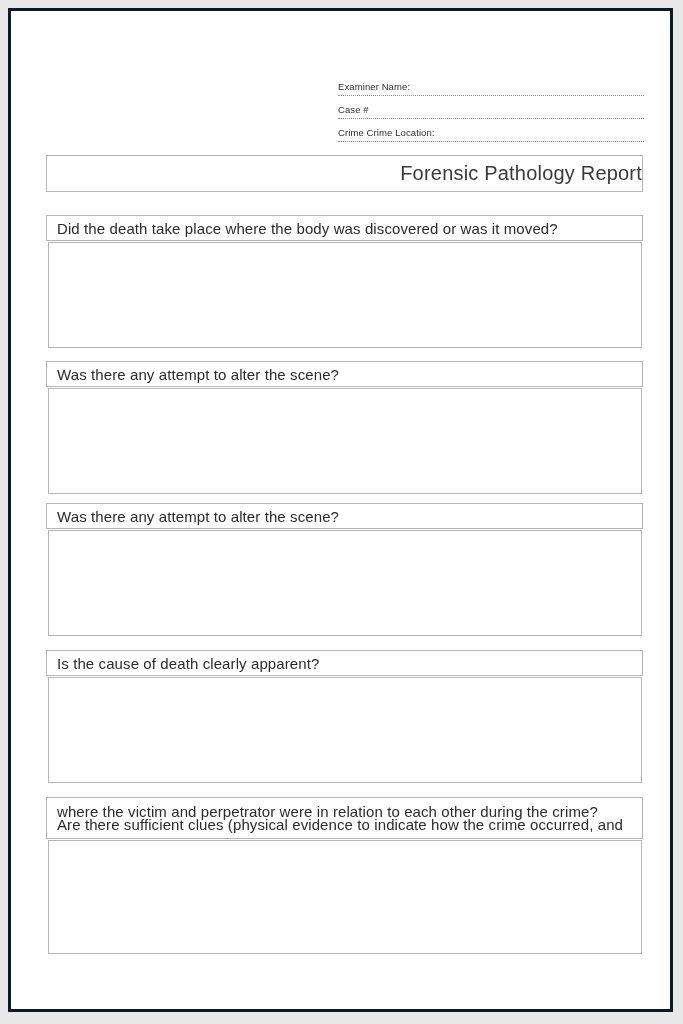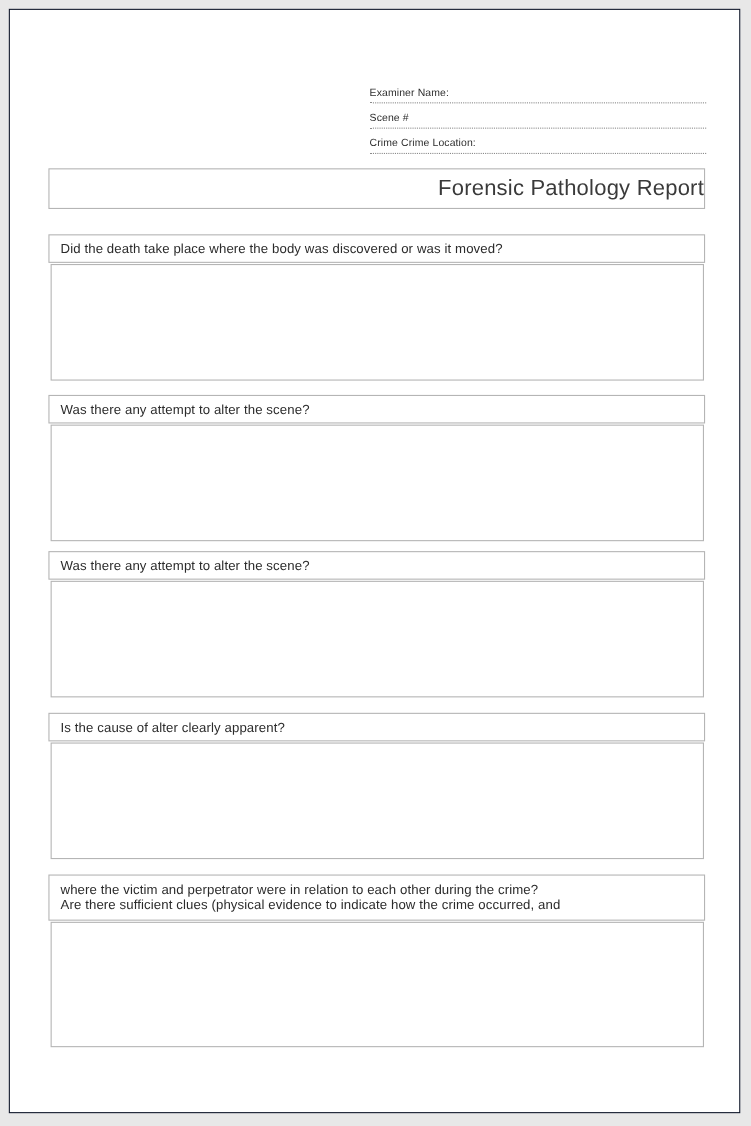--- a/index.html
+++ b/index.html
@@ -15,21 +15,21 @@
     overflow: hidden;
   }
 
   .page-frame {
     position: absolute;
     left: 8px;
     top: 8px;
     width: 665px;
     height: 1004px;
     background: #ffffff;
-    border: 1px solid #0f172a;
+    border: 3px solid #0f172a;
     box-sizing: border-box;
   }
 
   .sheet {
     position: absolute;
     left: 0;
     top: 0;
     width: 100%;
     height: 100%;
   }
@@ -85,21 +85,21 @@
   .q-header {
     border: 1px solid #b5b5b5;
     box-sizing: border-box;
     padding: 6px 10px 5px 10px;
     background: #ffffff;
   }
   .q-header.two-line {
     padding: 7px 10px 7px 10px;
   }
   .q-text {
-    font-size: 12px;
+    font-size: 15px;
     color: #2b2b2b;
     line-height: 13px;
     letter-spacing: 0.1px;
   }
   .answer-box {
     margin-left: 2px;
     margin-top: 1px;
     width: 594px;
     border: 1px solid #b5b5b5;
     box-sizing: border-box;
@@ -110,21 +110,21 @@
 <body>
 
 <div class="page-frame">
   <div class="sheet">
 
     <div class="header-block">
       <div class="header-row">
         <span class="header-label">Examiner Name:</span>
       </div>
       <div class="header-row">
-        <span class="header-label">Scene #</span>
+        <span class="header-label">Case #</span>
       </div>
       <div class="header-row">
         <span class="header-label">Crime Crime Location:</span>
       </div>
     </div>
 
     <div class="title-bar">
       <span class="title-text">Forensic Pathology Report</span>
     </div>
 
@@ -144,21 +144,21 @@
 
     <div class="section" style="top:492px;">
       <div class="q-header">
         <div class="q-text">Was there any attempt to alter the scene?</div>
       </div>
       <div class="answer-box" style="height:106px;"></div>
     </div>
 
     <div class="section" style="top:639px;">
       <div class="q-header">
-        <div class="q-text">Is the cause of alter clearly apparent?</div>
+        <div class="q-text">Is the cause of death clearly apparent?</div>
       </div>
       <div class="answer-box" style="height:106px;"></div>
     </div>
 
     <div class="section" style="top:786px;">
       <div class="q-header two-line">
         <div class="q-text">where the victim and perpetrator were in relation to each other during the crime?</div>
         <div class="q-text">Are there sufficient clues (physical evidence to indicate how the crime occurred, and</div>
       </div>
       <div class="answer-box" style="height:114px;"></div>

